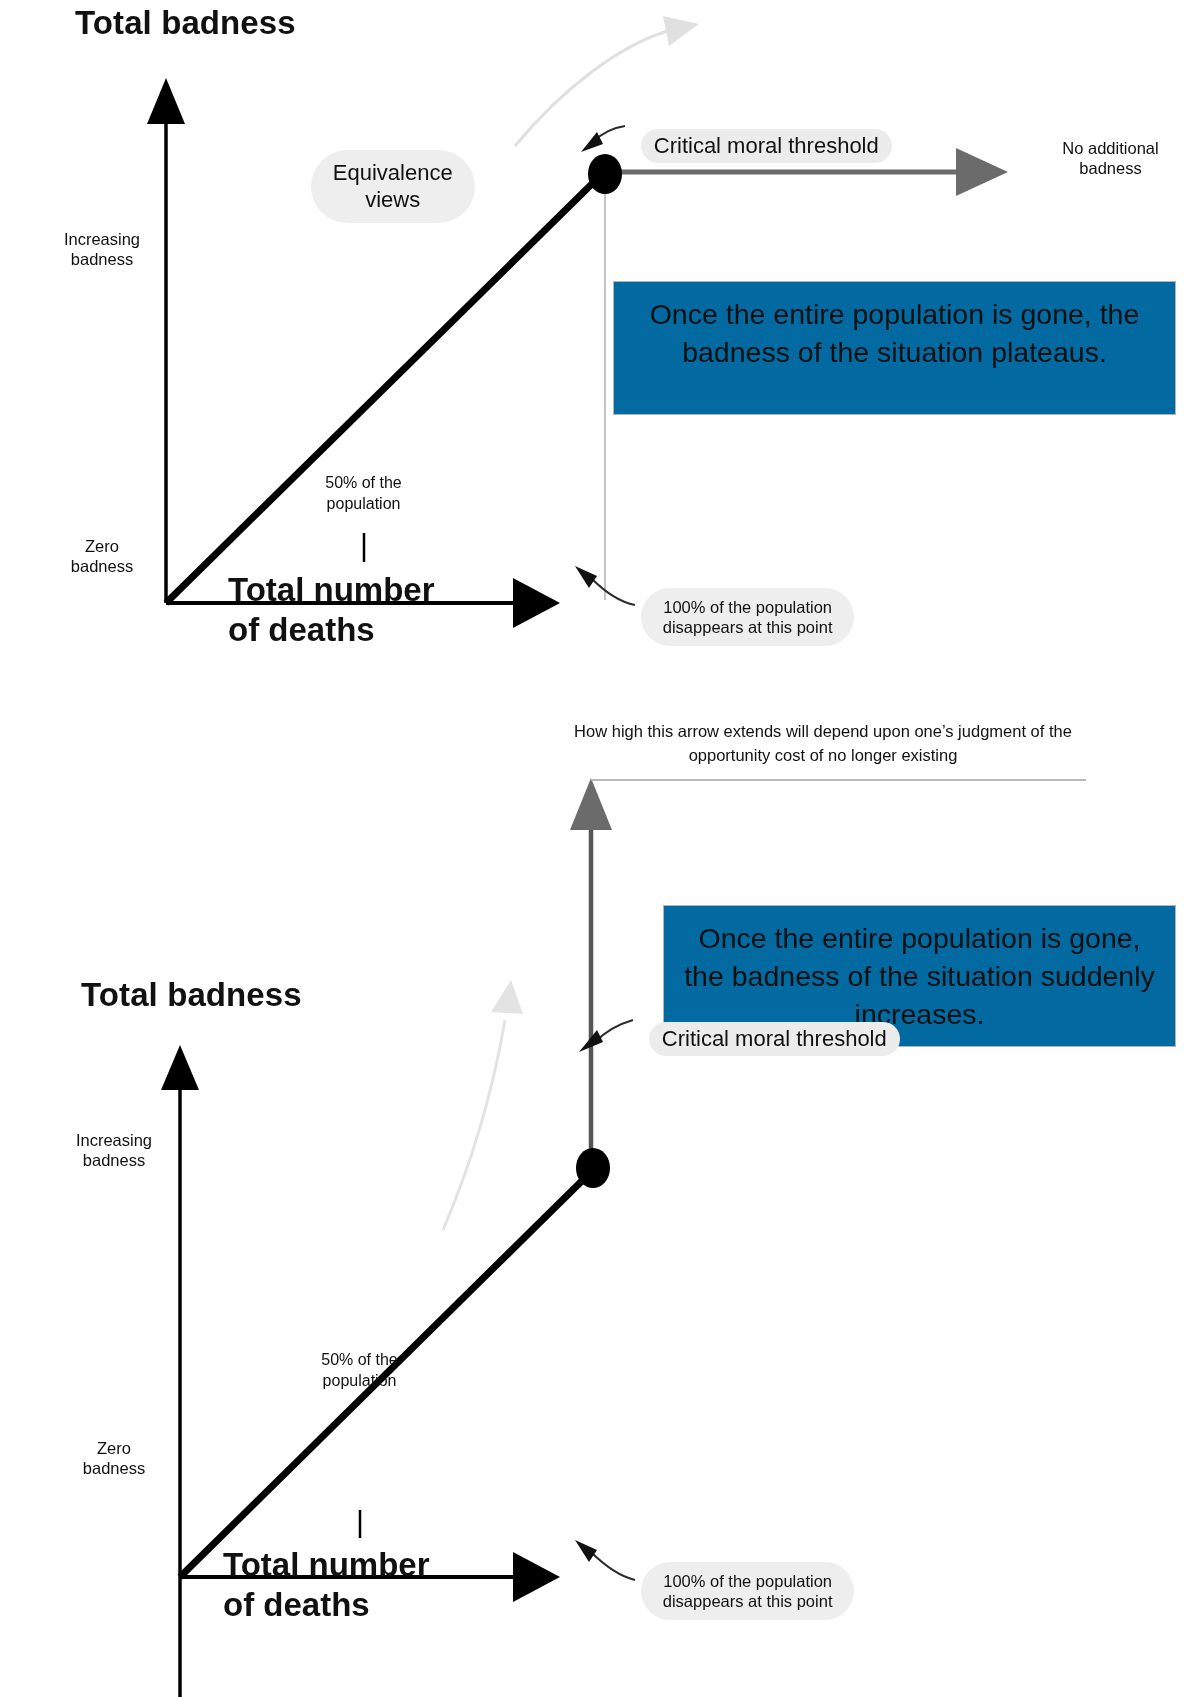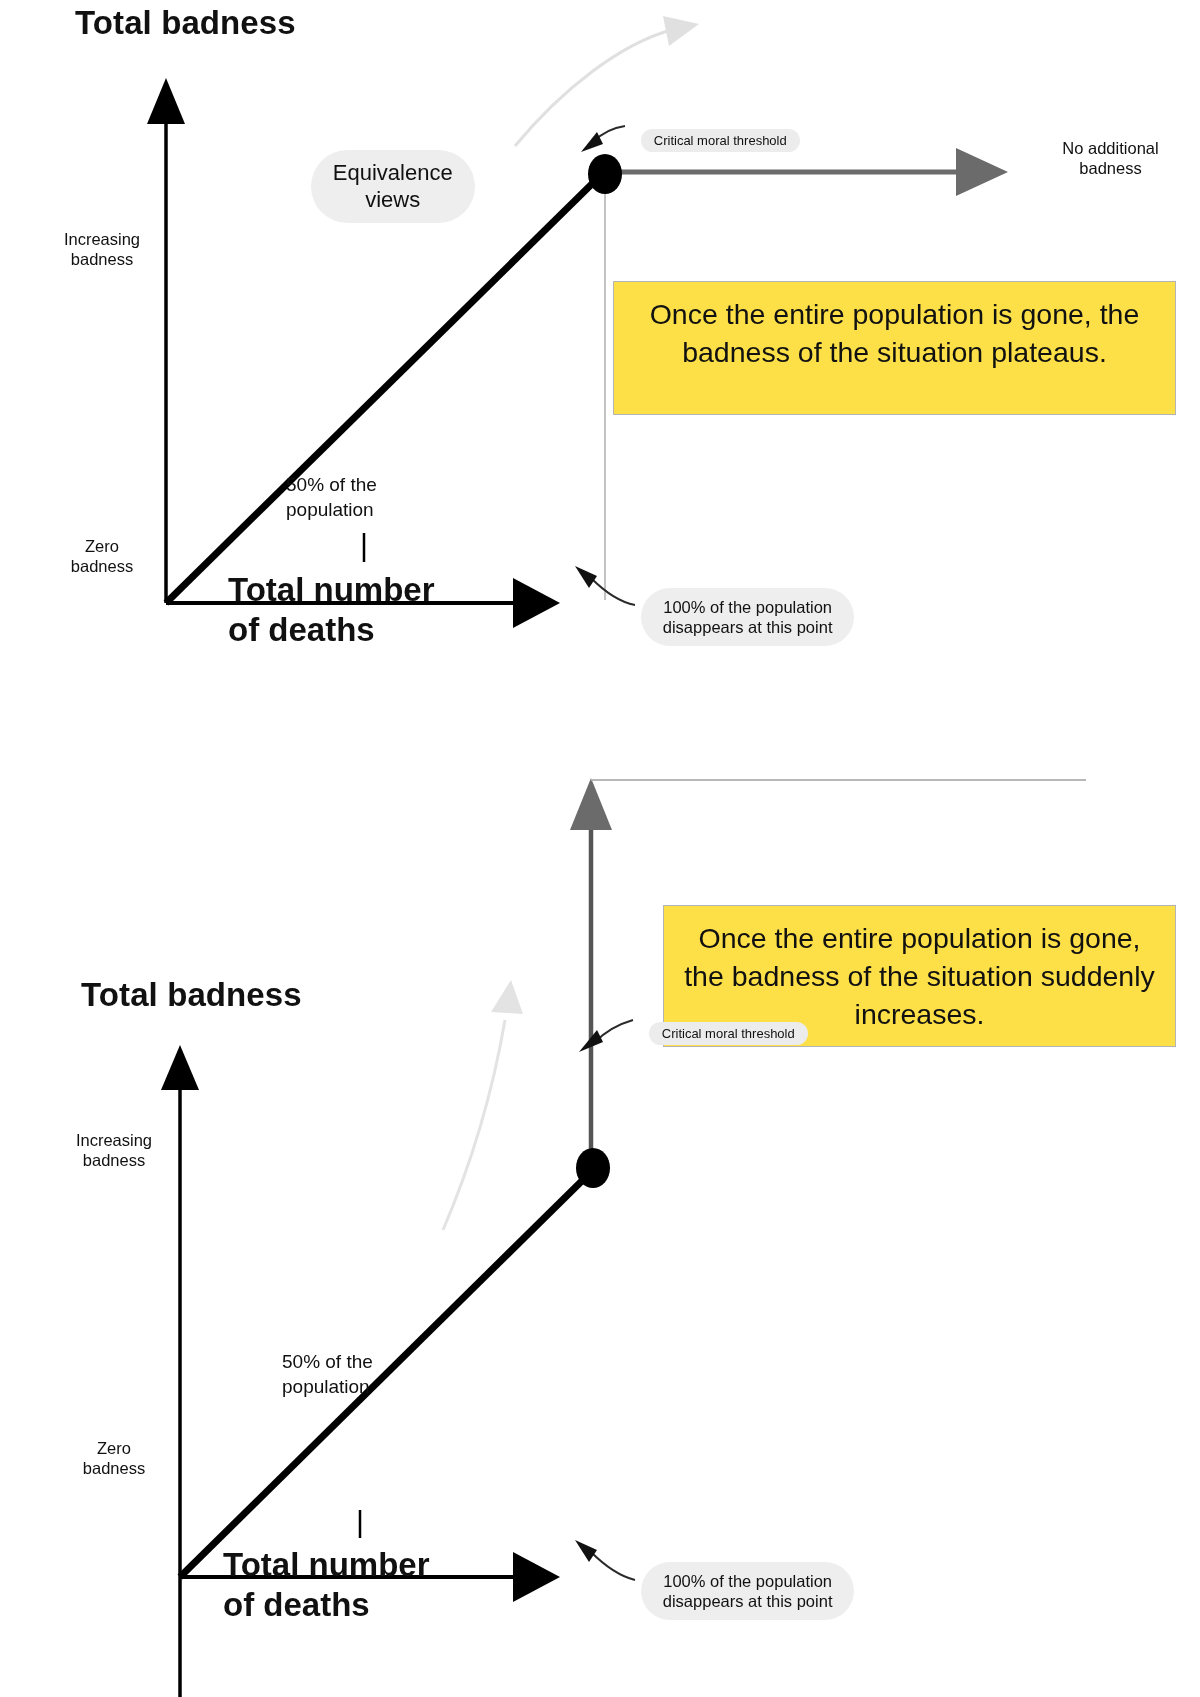--- a/index.html
+++ b/index.html
@@ -8,39 +8,39 @@
     font-family:"Liberation Sans", sans-serif;color:#111;
   }
   .panel{position:absolute;left:0;width:1200px;margin-left:23px;}
   #panel-1{top:0;height:690px;}
   #panel-2{top:690px;height:1007px;}
   .panel svg{position:absolute;left:0;top:0;}
   .lbl{position:absolute;white-space:pre;line-height:1.22;}
   .axis-title{font-size:33px;font-weight:bold;letter-spacing:.1px;}
   .axis-title-x{font-size:33px;font-weight:bold;}
   .small{font-size:16.5px;text-align:center;}
-  .small-left{font-size:13px;}
-  .tick-lbl{font-size:19px;line-height:1.3;}
+  .small-left{font-size:22px;}
+  .tick-lbl{font-size:16px;text-align:center;line-height:1.3;}
   .hl{
     display:inline-block;
     background:#ececec;
     border-radius:26px;
     padding:4px 13px;
   }
   .hl-soft{
     display:inline-block;
     background:#eeeeee;
     border-radius:40px;
     padding:9px 22px;
   }
   .view-lbl{font-size:22px;text-align:center;line-height:1.25;}
   .callout{
     position:absolute;
     border:1.6px solid #b4b4b4;
-    background:#fde047;
+    background:#0369a1;
     box-sizing:border-box;
     font-size:28.5px;
     line-height:1.33;
     text-align:center;
     padding:14px 18px 16px 18px;
   }
   .note{position:absolute;font-size:16.5px;text-align:center;line-height:1.45;}
 </style>
 </head>
 <body>
@@ -163,20 +163,22 @@
       <path d="M420,540 C450,470 470,400 482,330" fill="none" stroke="#e3e3e3" stroke-width="3"></path>
       <polygon points="488,290 468,322 500,324" fill="#e3e3e3"></polygon>
     </g>
 
     <g>
       <path d="M612,890 C596,886 580,874 568,862" fill="none" stroke="#2a2a2a" stroke-width="2"></path>
       <polygon points="552,850 574,860 566,872" fill="#111"></polygon>
     </g>
   </svg>
 
+  <div class="note" style="left:530px;top:30px;width:540px;">How high this arrow extends will depend upon one’s
+judgment of the opportunity cost of no longer existing</div>
 
   <div class="callout" style="left:640px;top:215px;width:513px;height:142px;">Once the entire population is gone, the badness of the situation suddenly increases.</div>
 
   <div class="lbl" style="left:608px;top:312px;">
     <span class="hl small-left">Critical moral threshold</span>
   </div>
 
   <div class="lbl axis-title" style="left:58px;top:285px;">Total badness</div>
 
 

